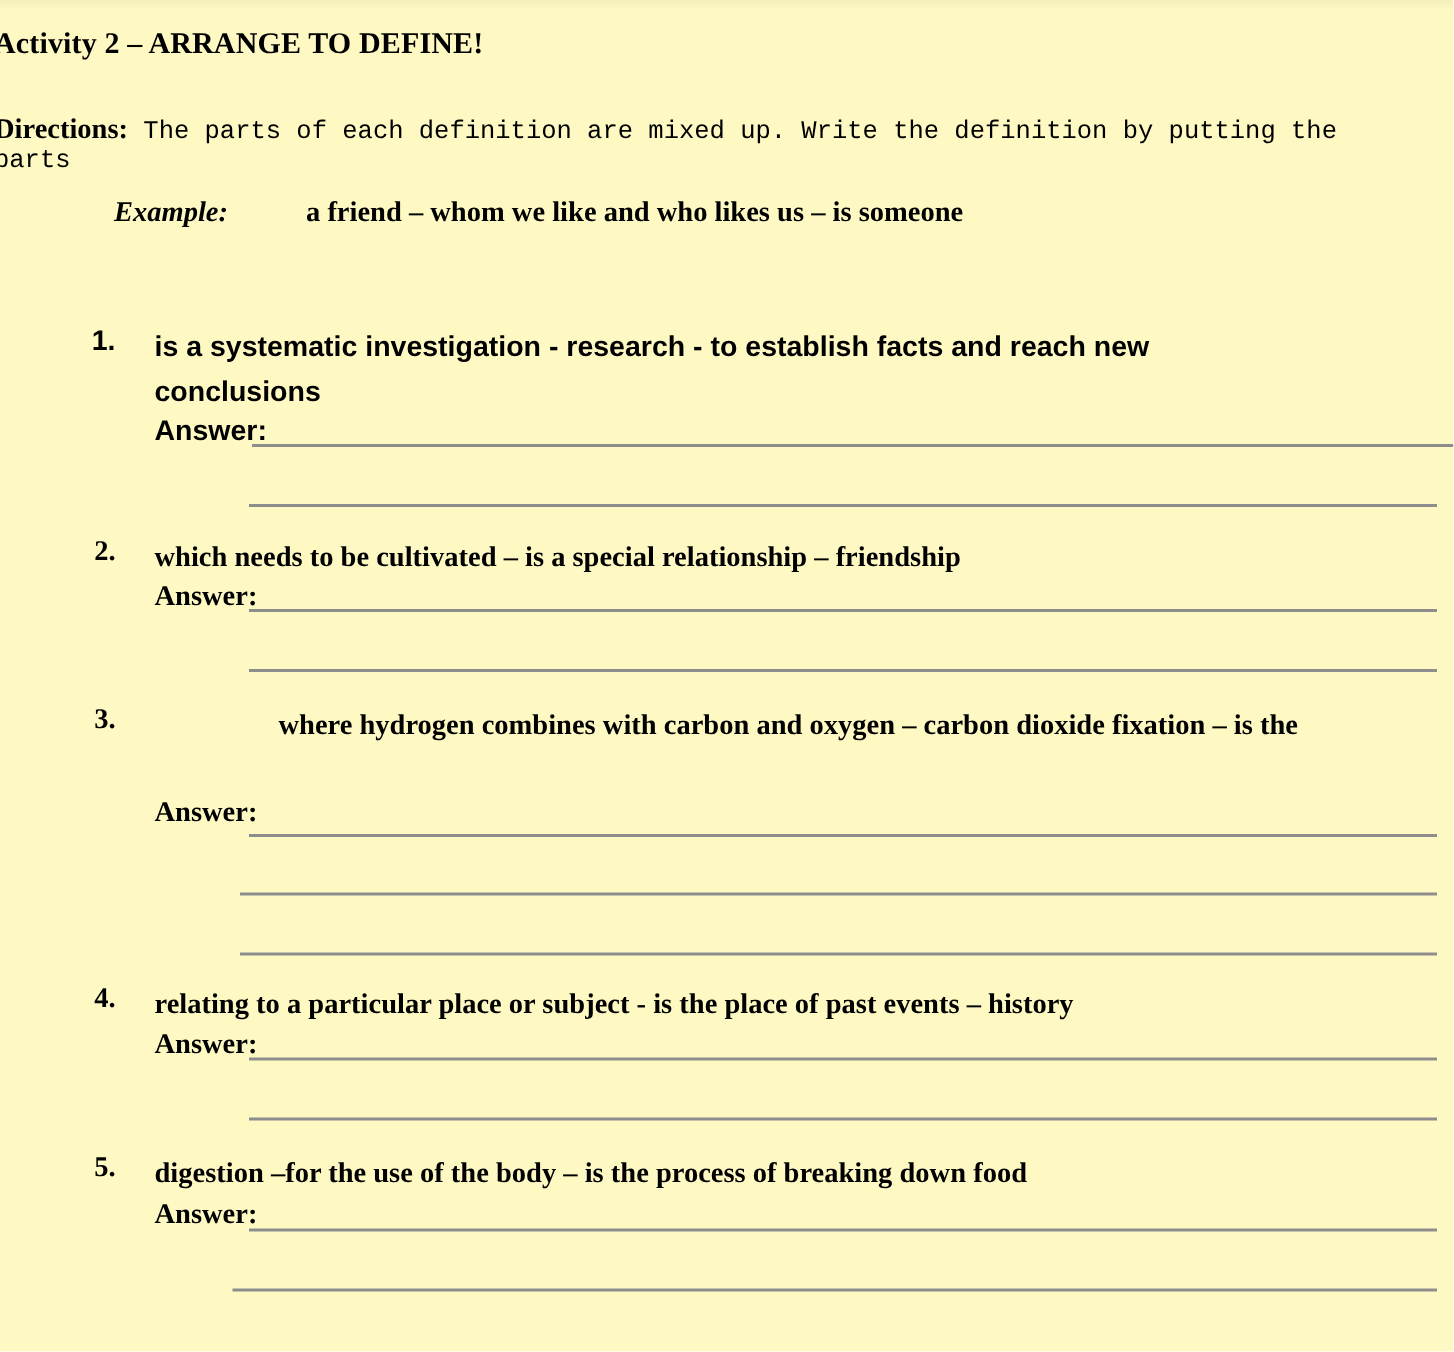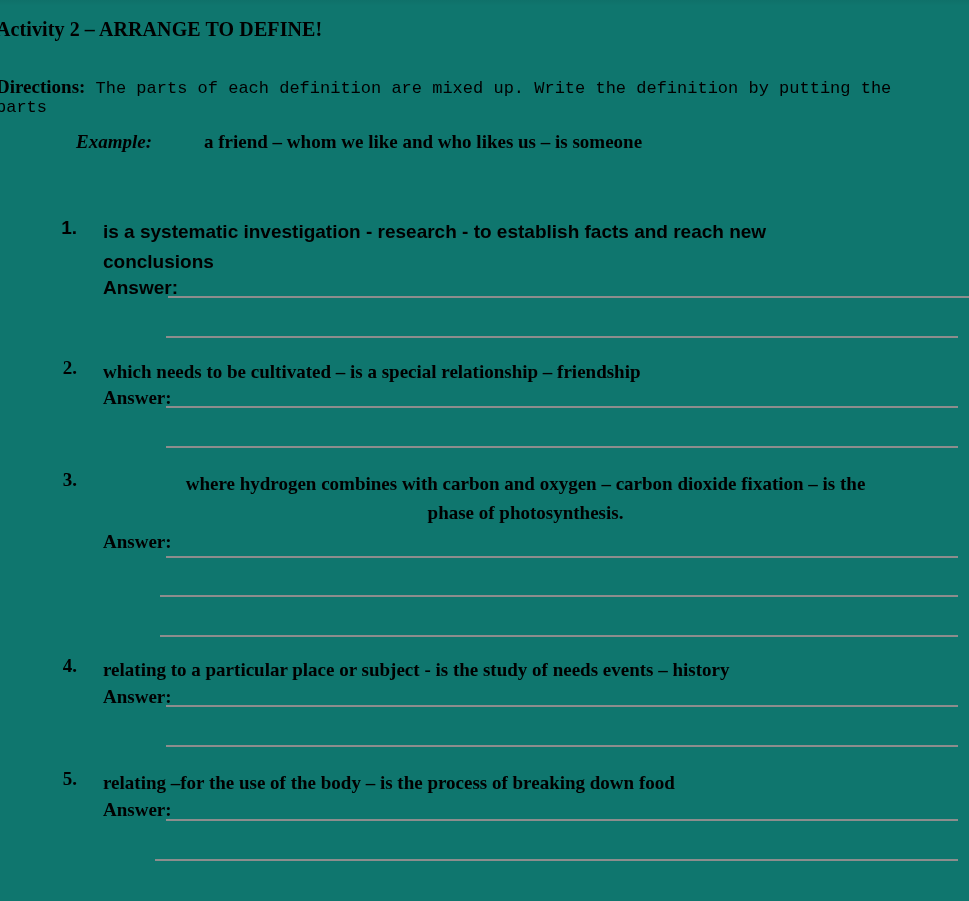--- a/index.html
+++ b/index.html
@@ -5,21 +5,21 @@
   html, body {
     margin: 0;
     padding: 0;
     background: #ffffff;
   }
 
   .page {
     position: relative;
     width: 969px;
     height: 901px;
-    background: #0f766e;
+    background: #fef9c3;
     overflow: hidden;
     font-family: "Liberation Serif", "DejaVu Serif", serif;
     color: #000000;
   }
 
   
   .activity-title {
     position: absolute;
     left: -4px;
     top: 18px;
@@ -172,41 +172,40 @@
     </div>
     <div class="answer-label" style="top:30px;">Answer:</div>
   </div>
   <div class="rule" style="left:166px; top:406px; width:792px;"></div>
   <div class="rule" style="left:166px; top:446px; width:792px;"></div>
 
   <div class="item" style="left:33px; top:469px; width:900px;">
     <div class="item-num">3.</div>
     <div class="item-text" style="width:845px;text-align:center;">
       <span>where hydrogen combines with carbon and oxygen – carbon dioxide fixation – is the</span><br>
-      <span>phase of photosynthesis.</span>
     </div>
     <div class="answer-label" style="top:62px;">Answer:</div>
   </div>
   <div class="rule" style="left:166px; top:556px; width:792px;"></div>
   <div class="rule" style="left:160px; top:595px; width:798px;"></div>
   <div class="rule" style="left:160px; top:635px; width:798px;"></div>
 
   <div class="item" style="left:33px; top:655px; width:900px;">
     <div class="item-num">4.</div>
     <div class="item-text" style="width:830px;">
-      <span>relating to a particular place or subject - is the study of needs events – history</span>
+      <span>relating to a particular place or subject - is the place of past events – history</span>
     </div>
     <div class="answer-label" style="top:31px;">Answer:</div>
   </div>
   <div class="rule" style="left:166px; top:705px; width:792px;"></div>
   <div class="rule" style="left:166px; top:745px; width:792px;"></div>
 
   <div class="item" style="left:33px; top:768px; width:900px;">
     <div class="item-num">5.</div>
     <div class="item-text" style="width:830px;">
-      <span>relating –for the use of the body – is the process of breaking down food</span>
+      <span>digestion –for the use of the body – is the process of breaking down food</span>
     </div>
     <div class="answer-label" style="top:31px;">Answer:</div>
   </div>
   <div class="rule" style="left:166px; top:819px; width:792px;"></div>
   <div class="rule" style="left:155px; top:859px; width:803px;"></div>
 
 </div>
 
 </body></html>

